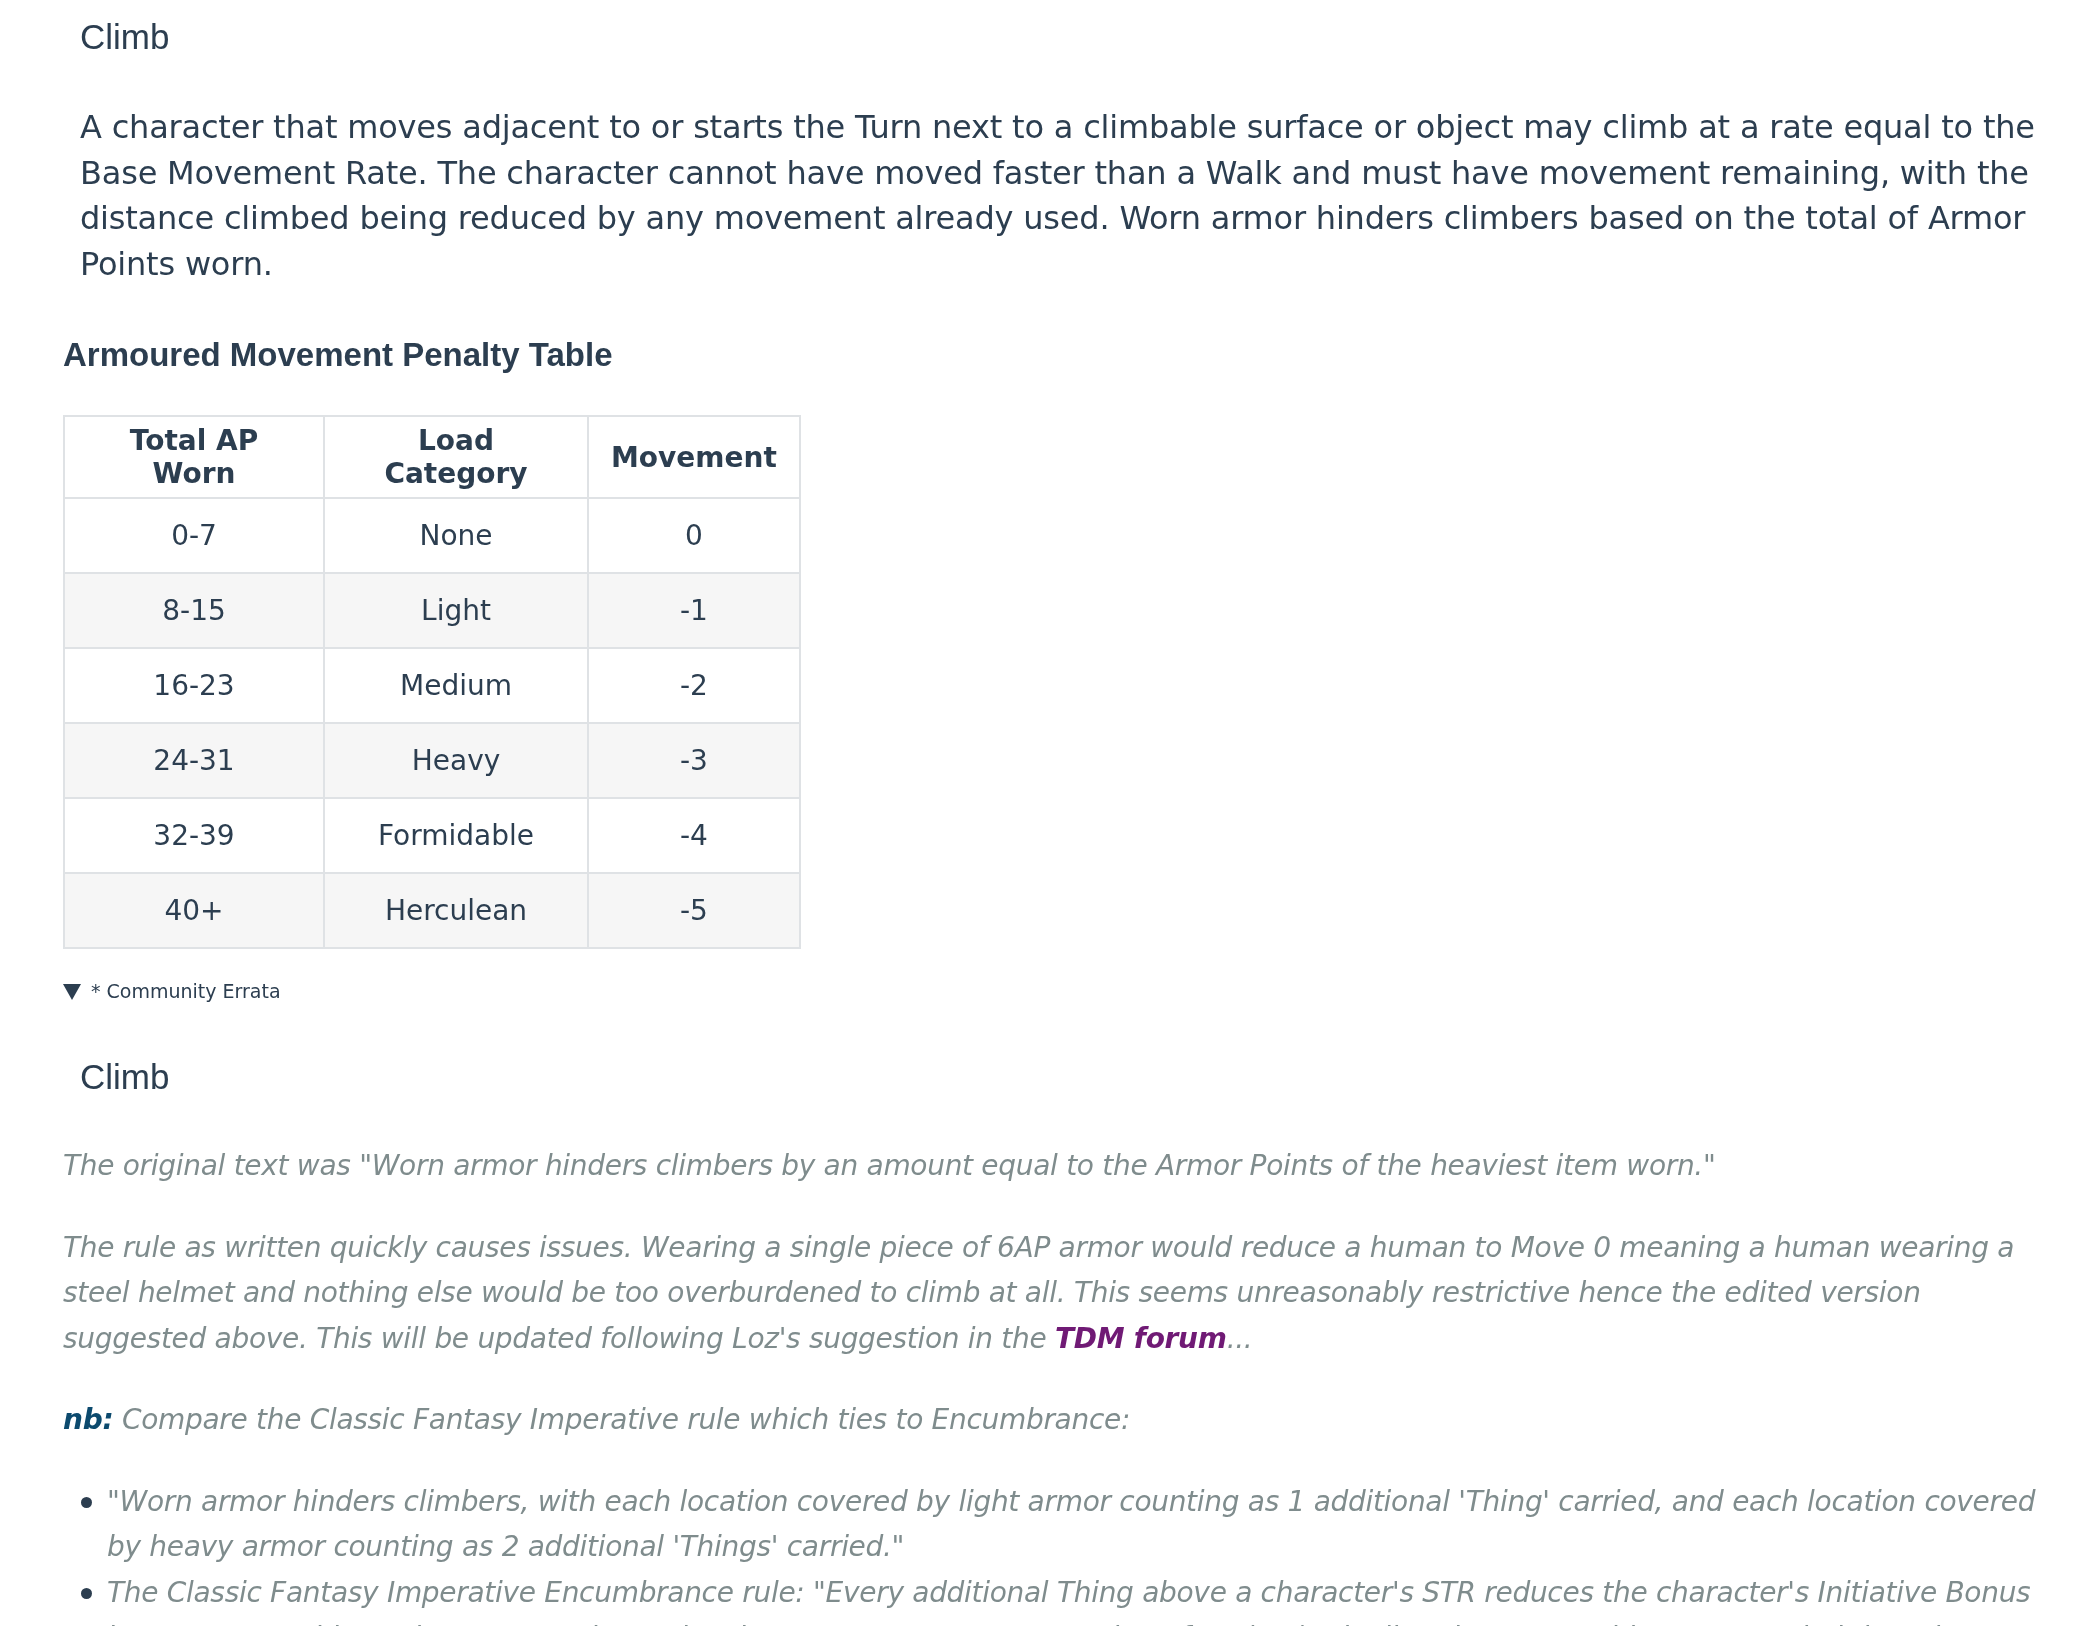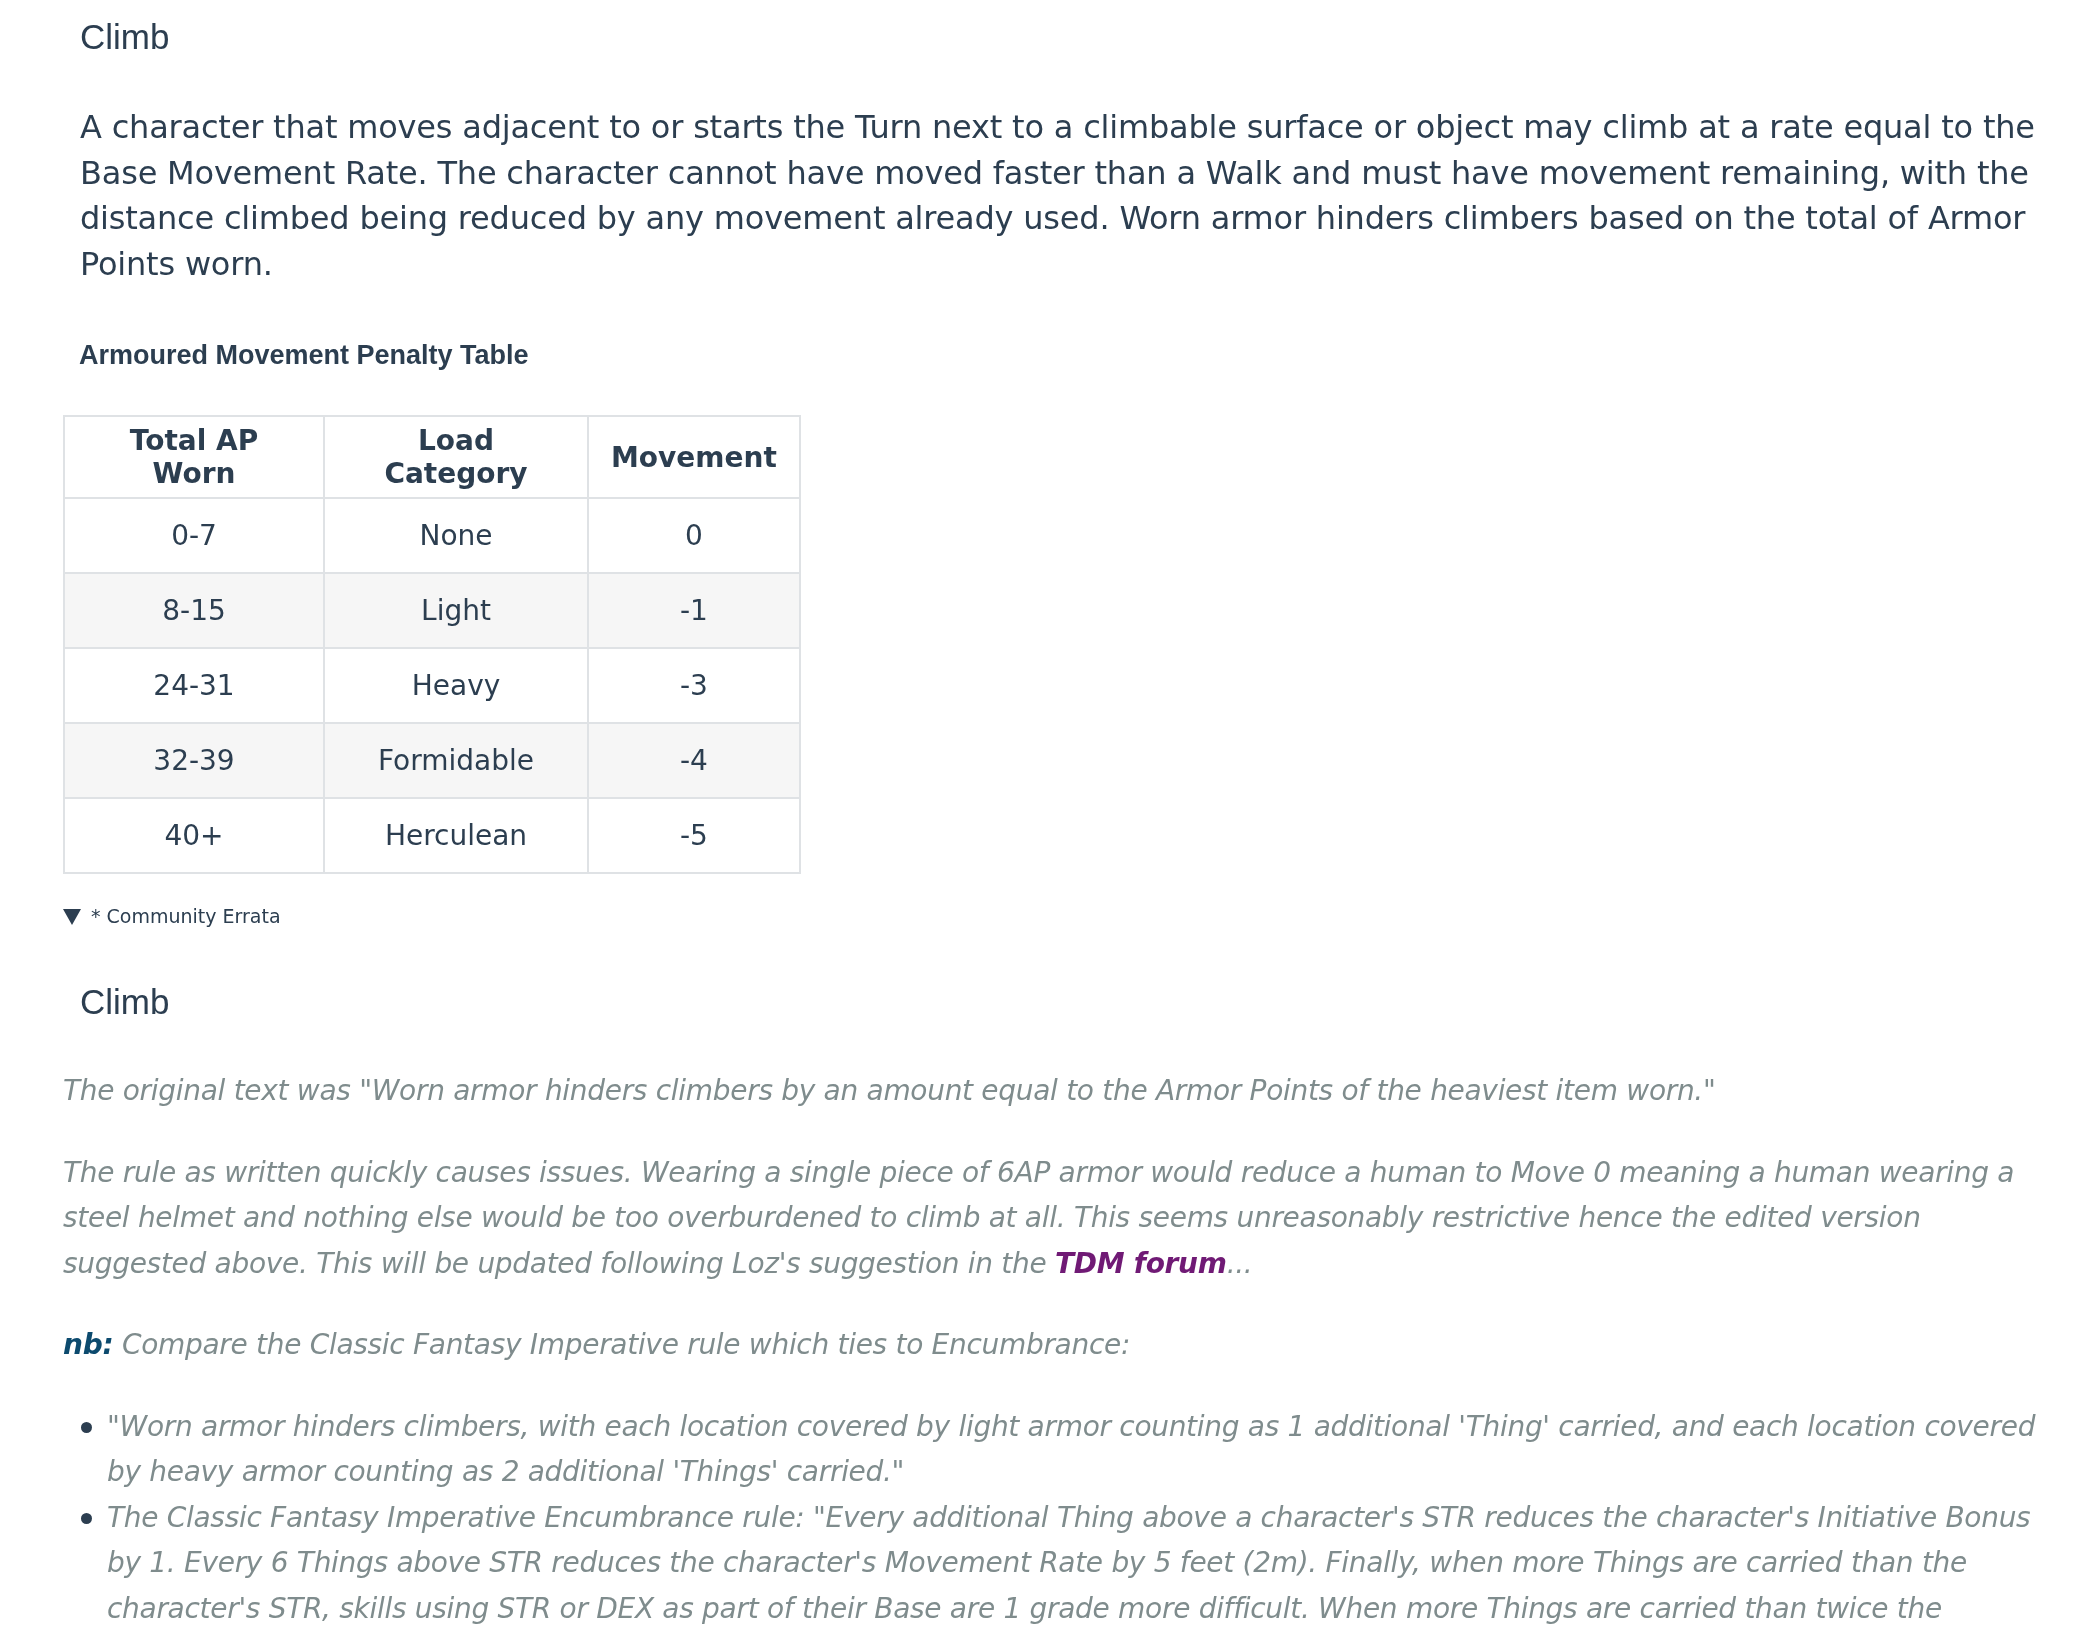--- a/index.html
+++ b/index.html
@@ -35,22 +35,22 @@
     line-height: 45.5px;
     margin: 17px;
     letter-spacing: -0.2px;
   }
   .p1 {
     margin-top: 48px;
   }
   .table-title {
     font-family: "Liberation Sans", sans-serif;
     font-weight: bold;
-    font-size: 27px;
-    margin: 52px 0 0 16px;
+    font-size: 33px;
+    margin: 52px 0 0 0;
     line-height: 32px;
   }
   table {
     margin-top: 44px;
     border-collapse: collapse;
     font-size: 28px;
   }
   th, td {
     border: 2px solid #dfe2e5;
     text-align: center;
@@ -154,20 +154,25 @@
         <td>0-7</td>
         <td>None</td>
         <td>0</td>
       </tr>
       <tr>
         <td>8-15</td>
         <td>Light</td>
         <td>-1</td>
       </tr>
       <tr>
+        <td>16-23</td>
+        <td>Medium</td>
+        <td>-2</td>
+      </tr>
+      <tr>
         <td>24-31</td>
         <td>Heavy</td>
         <td>-3</td>
       </tr>
       <tr>
         <td>32-39</td>
         <td>Formidable</td>
         <td>-4</td>
       </tr>
       <tr>

